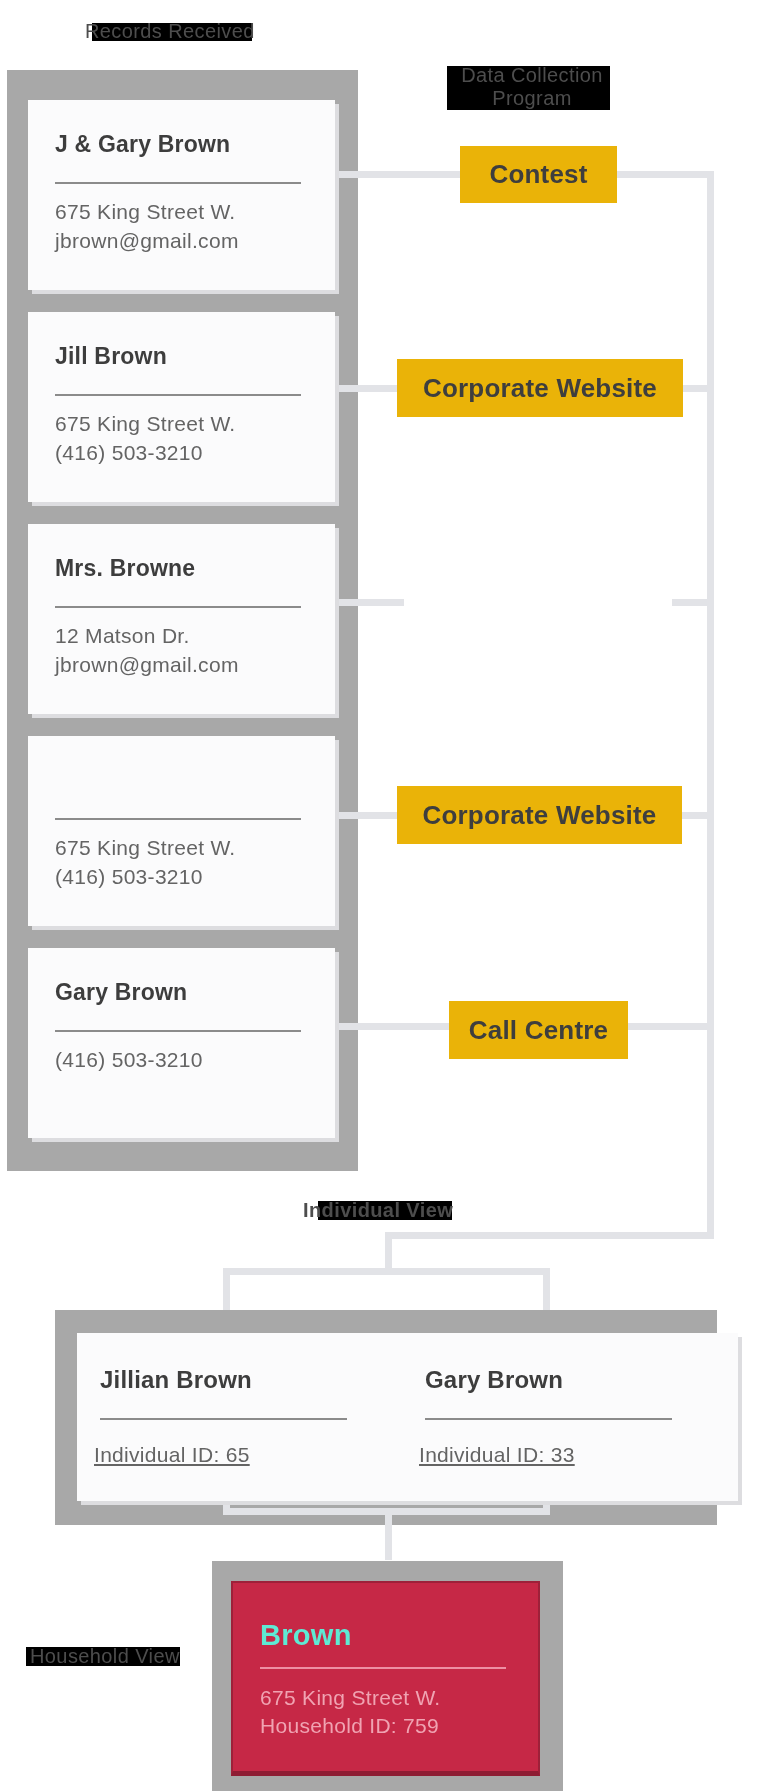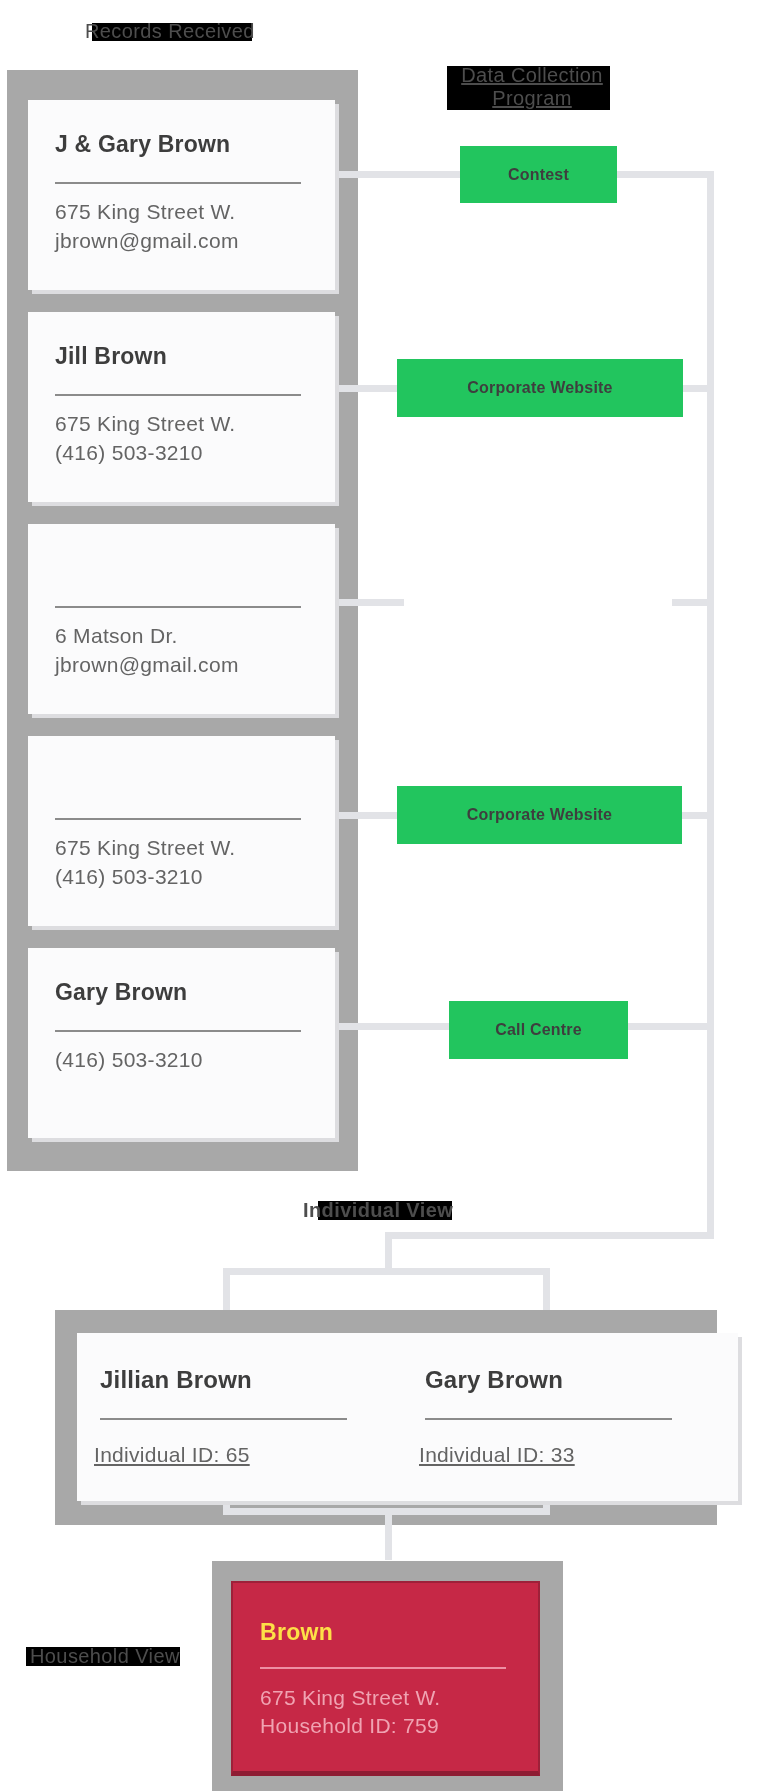--- a/index.html
+++ b/index.html
@@ -31,32 +31,32 @@
   .ind-0{left:22px}.ind-1{left:347px}
   .ind-card .title{top:33px;left:23px;font-size:24px;}
   .ind-card .divider{top:85px;left:23px;width:247px;}
   .ind-card .line{left:17px;text-decoration:underline;}
   .ind-card .l1{top:110px}
 
   
   .hh-card{left:19px;top:20px;width:305px;height:188px;background:#c62846;
            border:2px solid #9e2039;border-bottom:5px solid #8e1c33;
            box-shadow:none;z-index:3;position:absolute;}
-  .hh-card .title{position:absolute;top:36px;left:27px;font-size:23px;font-weight:700;
-                  color:#fde047;letter-spacing:.3px;}
+  .hh-card .title{position:absolute;top:36px;left:27px;font-size:29px;font-weight:700;
+                  color:#5eead4;letter-spacing:.3px;}
   .hh-card .divider{position:absolute;top:84px;left:27px;width:246px;height:0;
                     border-top:2px solid #ee8fa3;}
   .hh-card .line{position:absolute;left:27px;font-size:21px;font-weight:300;
                  color:#f0a3b2;letter-spacing:.3px;}
   .hh-card .l1{top:103px}
   .hh-card .l2{top:131px}
 
   
-  .src{position:absolute;background:#22c55e;color:#3e3e3e;font-weight:700;
-       font-size:16px;display:flex;align-items:center;justify-content:center;
+  .src{position:absolute;background:#eab308;color:#3e3e3e;font-weight:700;
+       font-size:26px;display:flex;align-items:center;justify-content:center;
        z-index:3;letter-spacing:.2px;}
   .src-0{left:460px;top:146px;width:157px;height:57px;}
   .src-1{left:397px;top:359px;width:286px;height:58px;}
   .src-2{left:404px;top:573px;width:268px;height:59px;}
   .src-3{left:397px;top:786px;width:285px;height:58px;}
   .src-4{left:449px;top:1001px;width:179px;height:58px;}
 
   
   .cline{position:absolute;background:#e2e3e7;z-index:2;}
   .cl-0{left:335px;top:171px;width:125px;height:7px;}
@@ -80,21 +80,21 @@
   .bottom-bar{left:223px;top:1508px;width:327px;height:7px;}
   .center-drop{left:385px;top:1508px;width:7px;height:52px;}
 
   
   .hl-label{position:absolute;font-size:20px;color:#4d4d4d;letter-spacing:.4px;
             z-index:4;white-space:nowrap;}
   .hl-label .txt{position:relative;z-index:2;}
   .hl-label::before{content:"";position:absolute;background:#000;z-index:1;}
   .records-label{left:85px;top:20px;}
   .records-label::before{left:7px;right:3px;top:3px;bottom:2px;}
-  .source-label{left:447px;top:64px;width:170px;text-align:center;line-height:23px;text-decoration:underline;}
+  .source-label{left:447px;top:64px;width:170px;text-align:center;line-height:23px;}
   .source-label::before{left:0;right:7px;top:2px;bottom:0;}
   .individual-label{left:303px;top:1199px;font-weight:bold;}
   .individual-label::before{left:15px;right:1px;top:2px;bottom:2px;}
   .household-label{left:30px;top:1645px;}
   .household-label::before{left:-4px;right:0;top:2px;bottom:2px;}
 </style>
 </head>
 <body>
 
 <div class="stage">
@@ -141,22 +141,23 @@
       <div class="line l1">675 King Street W.</div>
       <div class="line l2">jbrown@gmail.com</div>
     </div>
     <div class="card record-card rc-1">
       <div class="title">Jill Brown</div>
       <div class="divider"></div>
       <div class="line l1">675 King Street W.</div>
       <div class="line l2">(416) 503-3210</div>
     </div>
     <div class="card record-card rc-2">
-      <div class="divider"></div>
-      <div class="line l1">6 Matson Dr.</div>
+      <div class="title">Mrs. Browne</div>
+      <div class="divider"></div>
+      <div class="line l1">12 Matson Dr.</div>
       <div class="line l2">jbrown@gmail.com</div>
     </div>
     <div class="card record-card rc-3">
       <div class="divider"></div>
       <div class="line l1">675 King Street W.</div>
       <div class="line l2">(416) 503-3210</div>
     </div>
     <div class="card record-card rc-4">
       <div class="title">Gary Brown</div>
       <div class="divider"></div>

